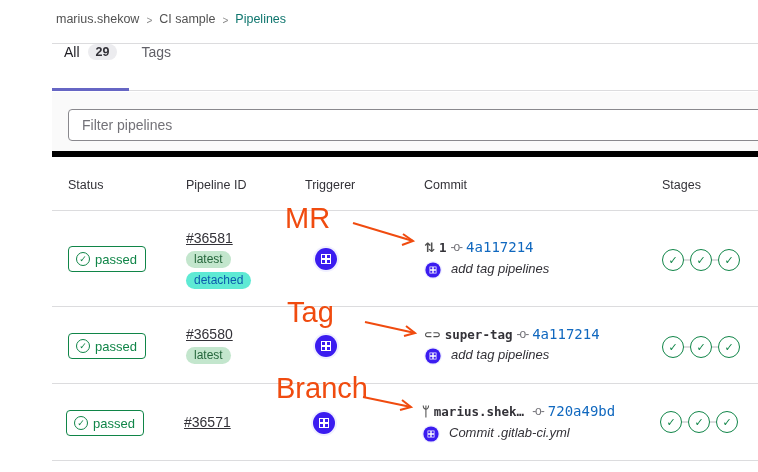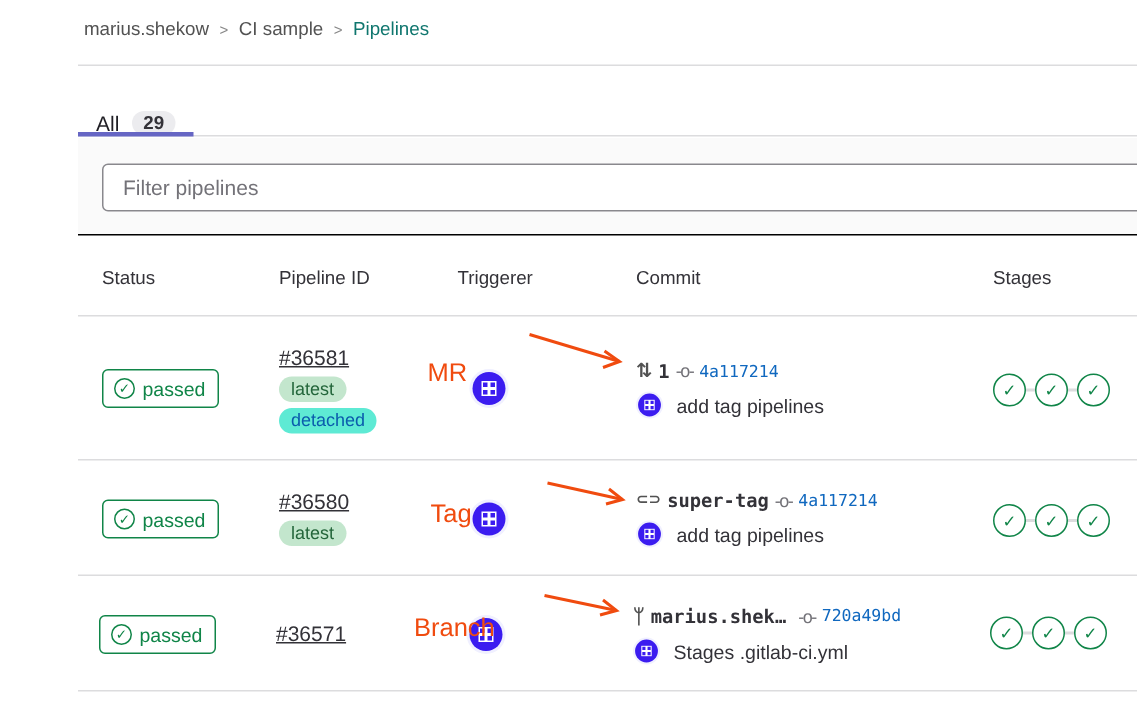--- a/index.html
+++ b/index.html
@@ -5,26 +5,26 @@
   * { box-sizing: border-box; margin: 0; padding: 0; }
   html, body { width: 758px; height: 472px; overflow: hidden; background: #fff; }
   body { font-family: "Liberation Sans", "DejaVu Sans", sans-serif; color: #333238; position: relative; font-size: 13px; }
 
   .breadcrumb { position: absolute; left: 56px; top: 12px; display: flex; align-items: flex-end; font-size: 12.5px; color: #525252; }
   .breadcrumb .sep { margin: 0 7px; color: #888; font-size: 10px; }
   .breadcrumb .current { color: #0f766e; font-weight: normal; }
   .crumb-divider { position: absolute; left: 52px; right: 0; top: 43px; height: 1px; background: #dcdcde; }
 
   .tabs { position: absolute; left: 52px; right: 0; top: 44px; height: 47px; border-bottom: 1px solid #dcdcde; display: flex; }
-  .tab { position: relative; padding: 0 12px; display: flex; align-items: flex-end; font-size: 14px; color: #626168; cursor: pointer; }
+  .tab { position: relative; padding: 0 12px; display: flex; align-items: flex-start; font-size: 14px; color: #626168; cursor: pointer; }
   .tab.active { color: #1f1e24; }
   .tab.active::after { content: ""; position: absolute; left: 0; right: 0; bottom: -1px; height: 3px; background: #6666c4; }
   .tab .count { margin-left: 8px; background: #ececef; color: #333238; border-radius: 10px; padding: 1px 8px; font-size: 12.5px; font-weight: bold; }
 
-  .filter-bar { position: absolute; left: 52px; right: 0; top: 92px; height: 65px; background: #fafafa; border-bottom: 1px solid #000000; }
+  .filter-bar { position: absolute; left: 52px; right: 0; top: 92px; height: 65px; background: #fafafa; border-bottom: 6px solid #000000; }
   .filter-input { position: absolute; left: 16px; right: -4px; top: 17px; height: 32px; border: 1px solid #89888d; border-radius: 4px; background: #fff; padding-left: 13px; font-size: 14px; color: #333; font-family: "Liberation Sans", sans-serif; }
   .filter-input::placeholder { color: #737278; }
 
   .th { position: absolute; top: 178px; font-size: 12.5px; color: #333238; }
   .hdr-divider { position: absolute; left: 52px; right: 0; top: 210px; height: 1px; background: #dcdcde; }
 
   .row { position: absolute; left: 52px; right: 0; border-bottom: 1px solid #dcdcde; }
 
   .status-badge { position: absolute; display: flex; align-items: center; height: 26px; padding: 0 8px 0 7px; border: 1px solid #108548; border-radius: 4px; color: #108548; font-size: 13px; background: #fff; cursor: pointer; }
   .status-badge .ico { width: 14px; height: 14px; border: 1.5px solid #108548; border-radius: 50%; display: inline-flex; align-items: center; justify-content: center; margin-right: 5px; font-size: 9px; font-weight: bold; }
@@ -34,47 +34,50 @@
   .pill.latest { background: #c3e6cd; color: #24663b; }
   .pill.detached { background: #5eead4; color: #0b5cad; }
 
   .avatar { position: absolute; width: 26px; height: 26px; border-radius: 50%; background: #f0f0ff; display: flex; align-items: center; justify-content: center; overflow: hidden; cursor: pointer; }
   .avatar.small { width: 18px; height: 18px; }
 
   .commit-line { position: absolute; display: flex; align-items: center; font-size: 13px; white-space: nowrap; }
   .ref-icon { color: #525252; margin-right: 4px; font-size: 13px; font-weight: bold; }
   .ref-name { font-family: "DejaVu Sans Mono", "Liberation Mono", monospace; font-weight: bold; color: #333238; font-size: 12.5px; cursor: pointer; }
   .commit-icon { color: #737278; margin: 0 4px; font-size: 12px; letter-spacing: -1px; }
-  .sha { font-family: "DejaVu Sans Mono", "Liberation Mono", monospace; color: #1068bf; font-size: 11px; cursor: pointer; }
-  .msg-line { position: absolute; display: flex; align-items: center; font-size: 13px; color: #333238; }
+  .sha { font-family: "DejaVu Sans Mono", "Liberation Mono", monospace; color: #1068bf; font-size: 14px; cursor: pointer; }
+  .msg-line { position: absolute; display: flex; font-size: 13px; color: #333238; font-style: italic; }
   .msg-line .msg { margin-left: 9px; cursor: pointer; }
 
   .stages { position: absolute; display: flex; align-items: center; }
   .stage { width: 22px; height: 22px; border: 1.5px solid #108548; border-radius: 50%; display: flex; align-items: center; justify-content: center; color: #108548; font-size: 11px; font-weight: bold; background: #fff; cursor: pointer; }
   .stage-link { width: 6px; height: 2px; background: #dcdcde; }
 
-  .annot { position: absolute; color: #f04b0f; font-size: 17px; font-family: "Liberation Sans", sans-serif; margin-top: 37px; }
+  .annot { position: absolute; color: #f04b0f; font-size: 29px; font-family: "Liberation Sans", sans-serif; }
   .arrow { position: absolute; }
 </style>
 </head>
 <body>
 
 <nav class="breadcrumb">
   <span>marius.shekow</span>
   <span class="sep">&gt;</span>
   <span>CI sample</span>
   <span class="sep">&gt;</span>
   <span class="current">Pipelines</span>
 </nav>
 <div class="crumb-divider"></div>
 
 <div class="tabs">
   <div class="tab active">
     <span>All</span>
     <span class="count">29</span>
+  </div>
+  <div class="tab">
+    <span>Tags</span>
   </div>
 </div>
 
 <div class="filter-bar">
   <input class="filter-input" type="text" placeholder="Filter pipelines" style="">
 </div>
 
 <div class="th" style="left:68px">Status</div>
 <div class="th" style="left:186px">Pipeline ID</div>
 <div class="th" style="left:305px">Triggerer</div>
@@ -179,21 +182,21 @@
   <span class="sha">720a49bd</span>
 </div>
 <div class="msg-line" style="left:422px;top:425px">
   <span class="avatar small" style="position:relative">
     <svg width="18" height="18" viewBox="0 0 26 26">
         <circle cx="13" cy="13" r="11" fill="#3b1cf0"></circle>
         <rect x="8" y="8" width="10" height="10" fill="#fff"></rect>
         <path d="M9 9h3v3H9zM14 9h3v3h-3zM9 14h3v3H9zM14 14h3v3h-3z" fill="#3b1cf0"></path>
       </svg>
   </span>
-  <span class="msg">Stages .gitlab-ci.yml</span>
+  <span class="msg">Commit .gitlab-ci.yml</span>
 </div>
 <div class="stages" style="left:660px;top:411px">
   <span class="stage">✓</span>
   <span class="stage-link"></span>
   <span class="stage">✓</span>
   <span class="stage-link"></span>
   <span class="stage">✓</span>
 </div>
 
 <div class="annot" style="left:285px;top:202px">MR</div>

